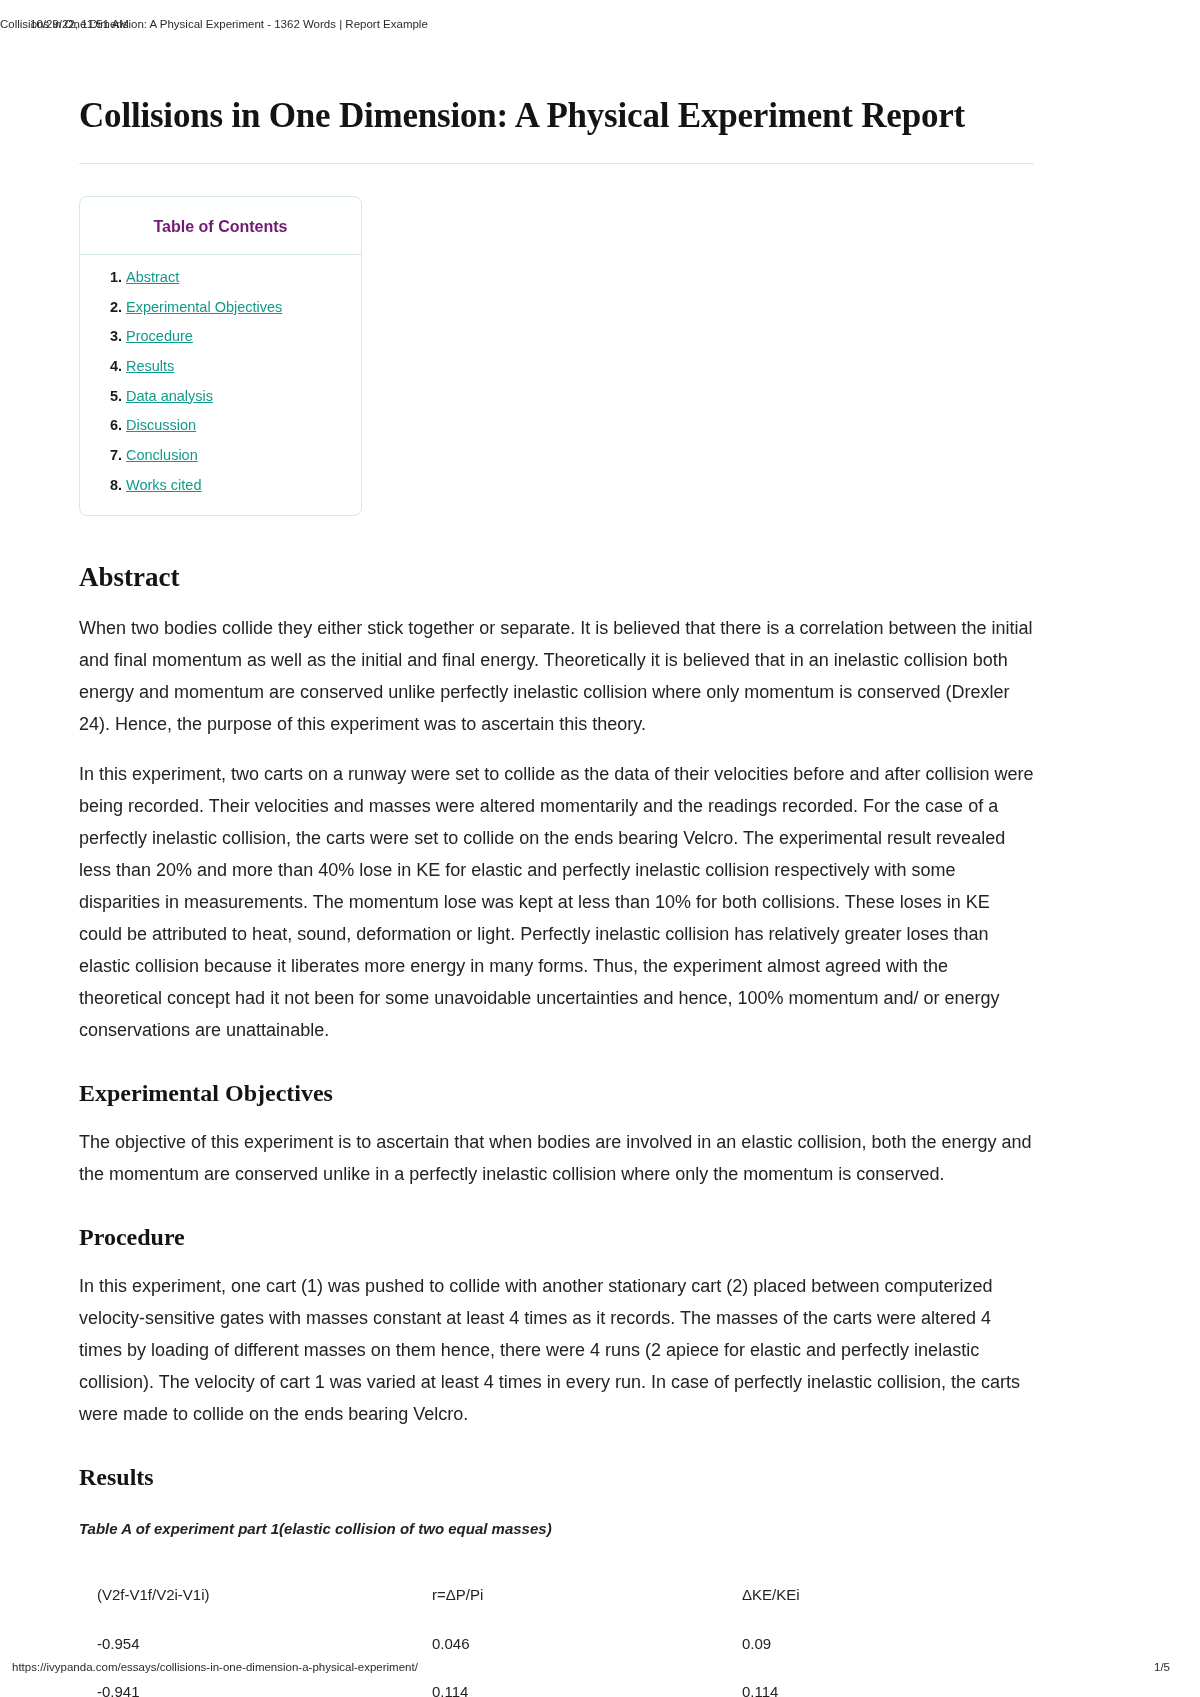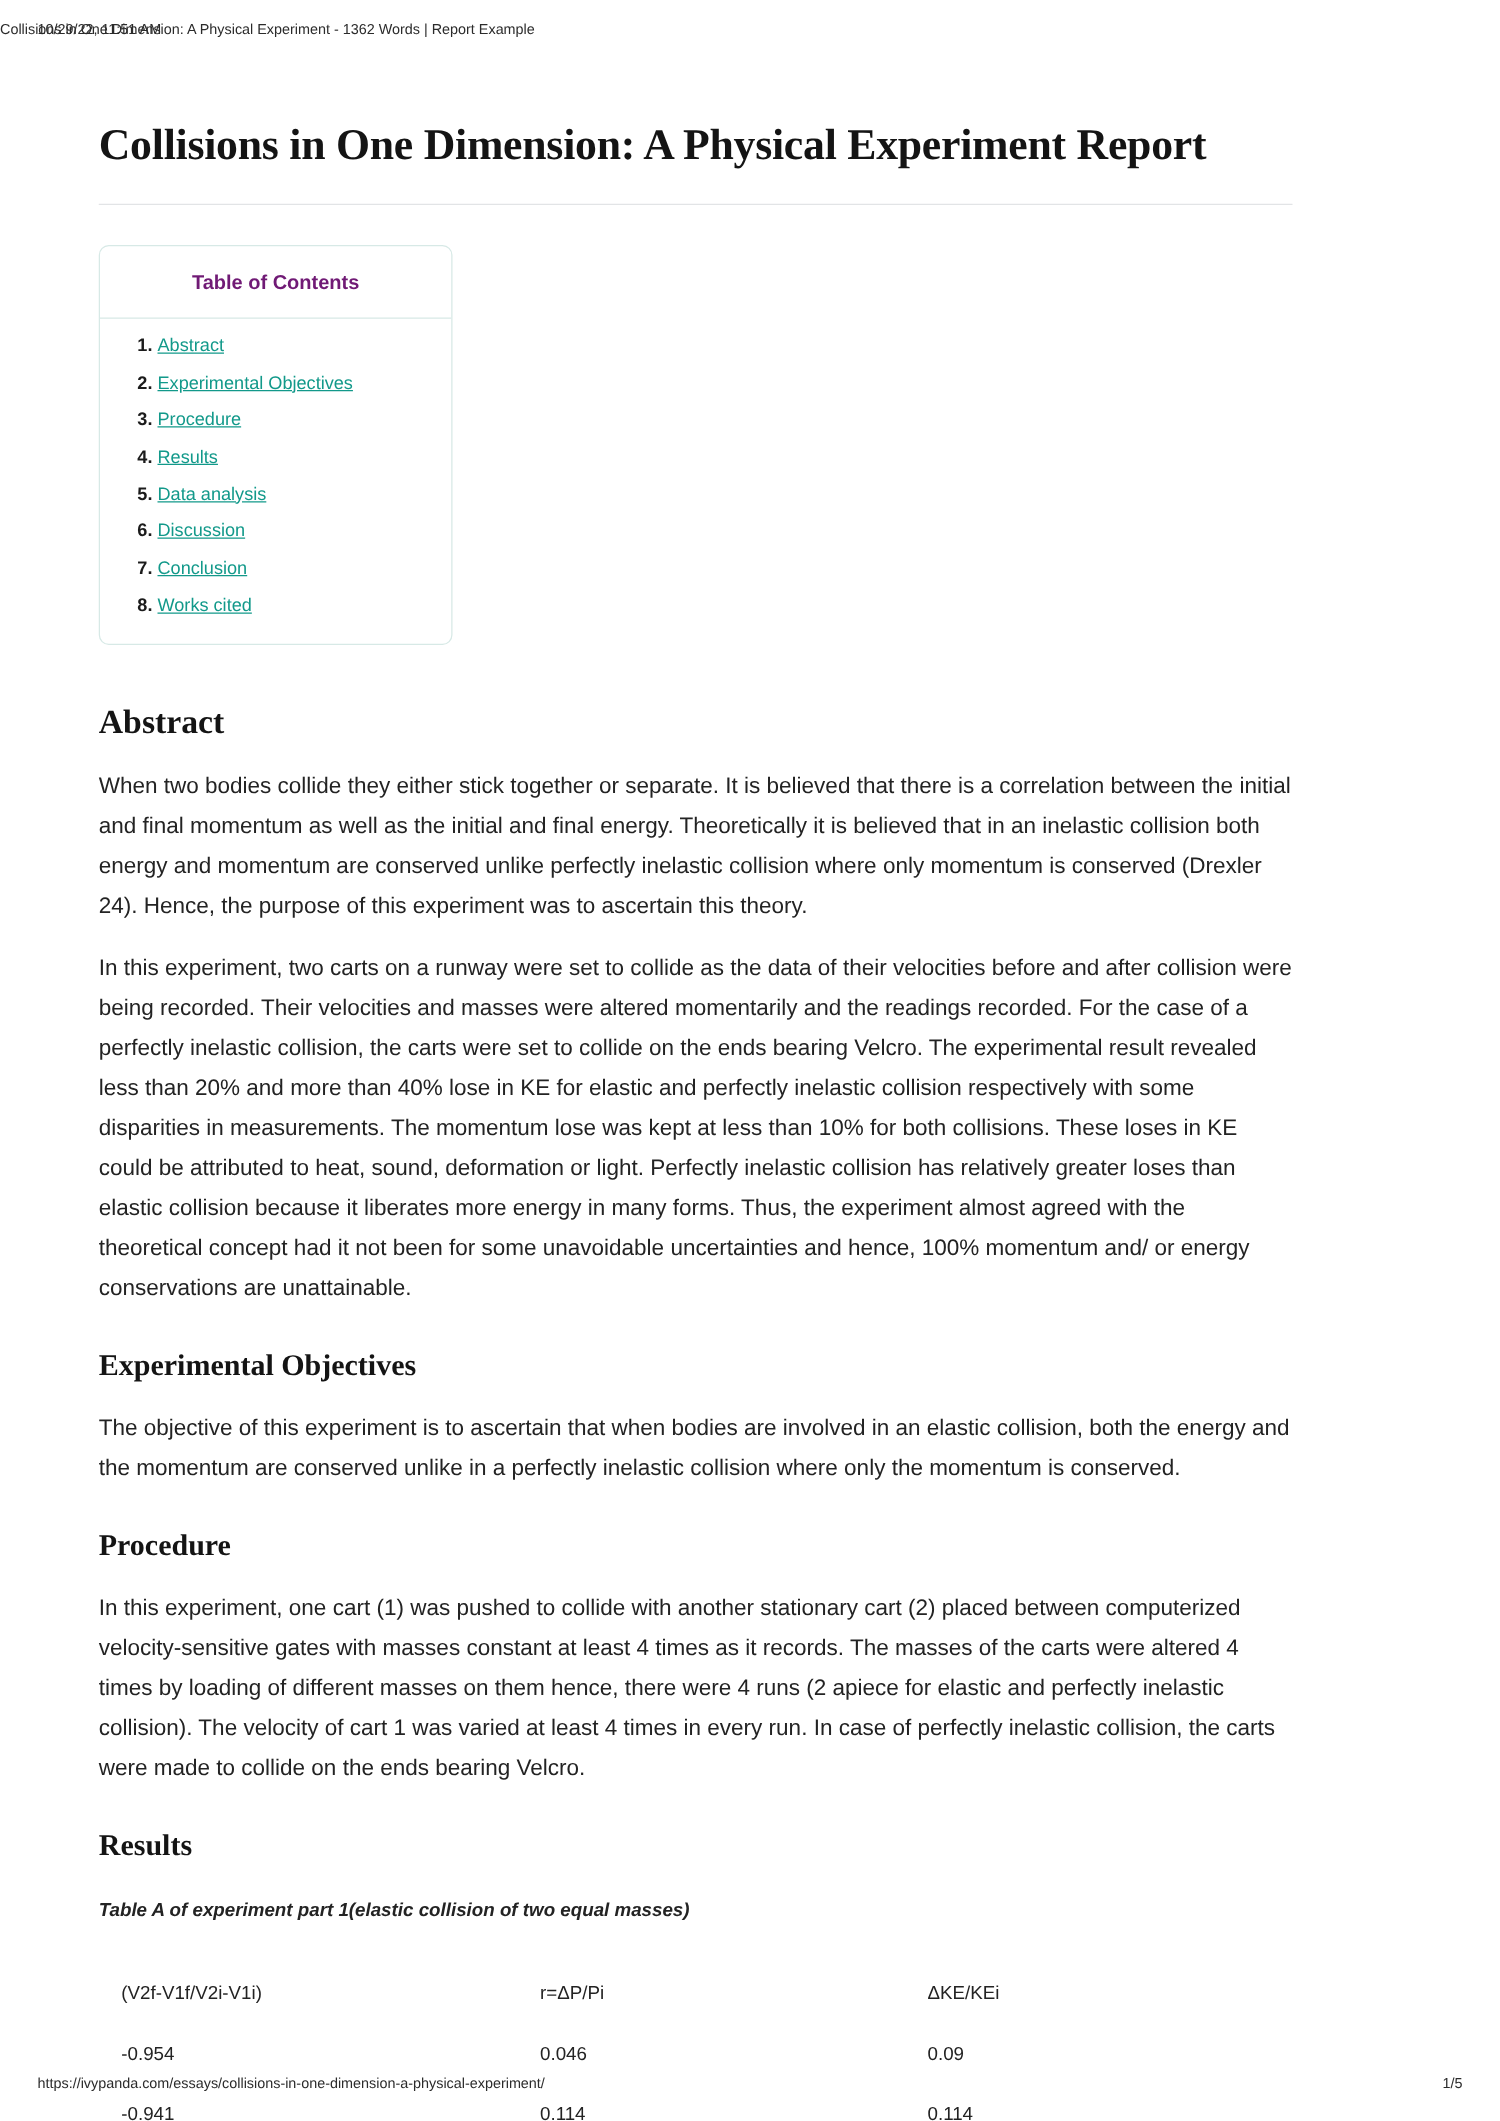--- a/index.html
+++ b/index.html
@@ -47,21 +47,21 @@
     position: absolute;
     bottom: 18px;
     left: 0;
     width: 1200px;
     height: 18px;
     font-size: 11.5px;
     color: #2b2b2b;
   }
   .print-footer .pf-url {
     position: absolute;
-    left: 30px;
+    left: 12px;
     top: 0;
     white-space: nowrap;
   }
   .print-footer .pf-page {
     position: absolute;
     right: 30px;
     top: 0;
     white-space: nowrap;
   }
 

